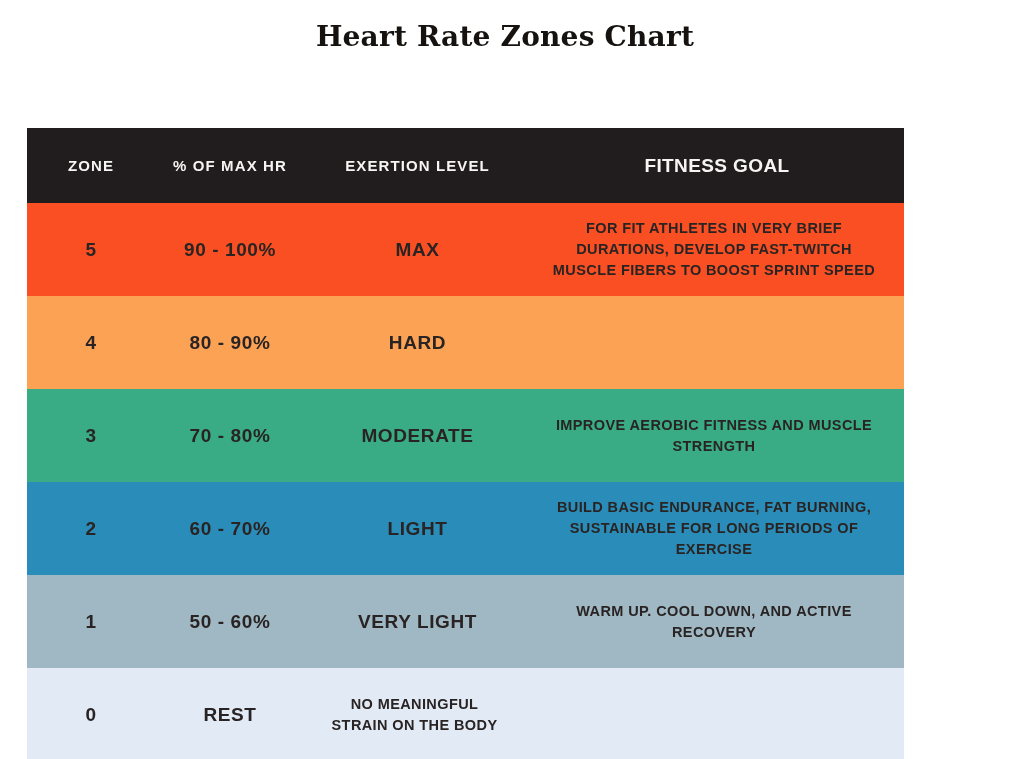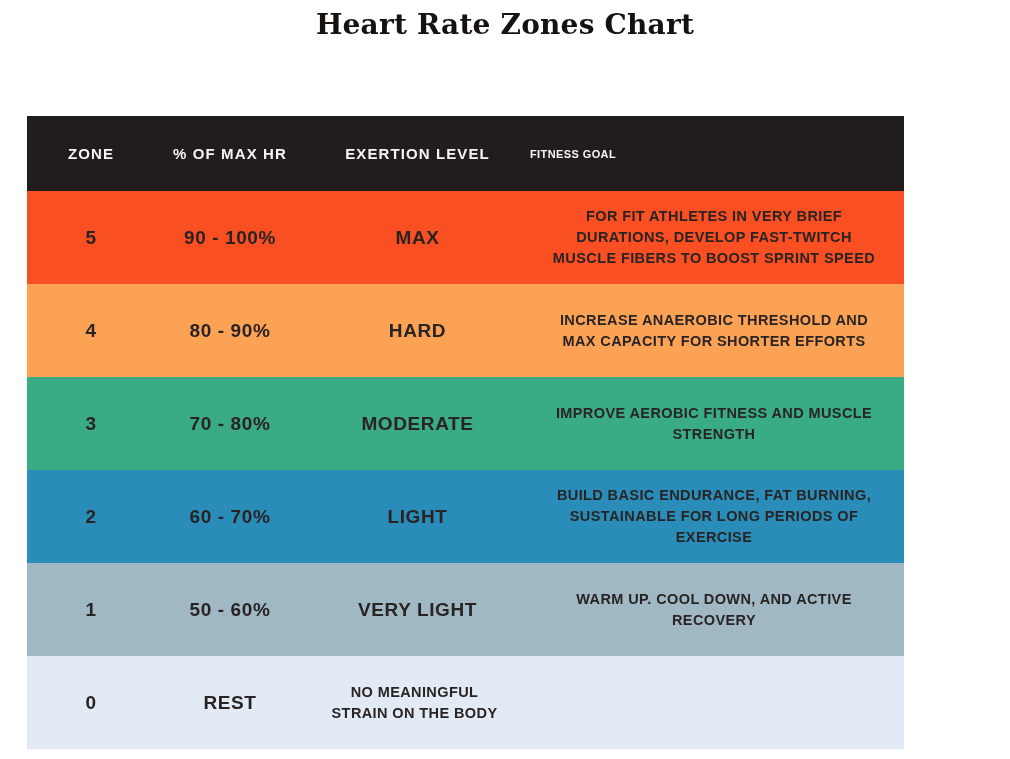--- a/index.html
+++ b/index.html
@@ -4,21 +4,21 @@
 <style>
   * { margin: 0; padding: 0; box-sizing: border-box; }
   html, body {
     width: 1010px; height: 759px;
     background: #ffffff;
     font-family: "Liberation Sans", sans-serif;
     overflow: hidden;
   }
   .page { width: 1010px; height: 759px; position: relative; }
   .title {
-    margin-top: 8px;
+    margin-top: 20px;
     text-align: center;
     font-family: "DejaVu Serif", "Liberation Serif", serif;
     font-weight: 700;
     font-size: 28px;
     color: #151210;
     letter-spacing: 0.2px;
   }
   .table {
     position: absolute;
     left: 27px;
@@ -48,22 +48,22 @@
   .cell.goal {
     text-align: center;
     font-size: 14.5px;
     line-height: 21px;
     letter-spacing: 0.4px;
     padding-left: 18px;
     padding-right: 24px;
     max-width: 440px;
   }
   .header-row .cell.goal {
-    text-align: left;
-    font-size: 11px;
+    text-align: center;
+    font-size: 19px;
     line-height: normal;
     padding: 0;
     max-width: none;
   }
 </style>
 </head>
 <body>
 
 <div class="page">
 
@@ -82,21 +82,20 @@
       <div class="cell">5</div>
       <div class="cell">90 - 100%</div>
       <div class="cell">MAX</div>
       <div class="cell goal">FOR FIT ATHLETES IN VERY BRIEF DURATIONS, DEVELOP FAST-TWITCH MUSCLE FIBERS TO BOOST SPRINT SPEED</div>
     </div>
 
     <div class="row" style="background: rgb(252, 162, 85);">
       <div class="cell">4</div>
       <div class="cell">80 - 90%</div>
       <div class="cell">HARD</div>
-      <div class="cell goal">INCREASE ANAEROBIC THRESHOLD AND MAX CAPACITY FOR SHORTER EFFORTS</div>
     </div>
 
     <div class="row" style="background: rgb(57, 172, 133);">
       <div class="cell">3</div>
       <div class="cell">70 - 80%</div>
       <div class="cell">MODERATE</div>
       <div class="cell goal">IMPROVE AEROBIC FITNESS AND MUSCLE STRENGTH</div>
     </div>
 
     <div class="row" style="background: rgb(42, 141, 185);">

